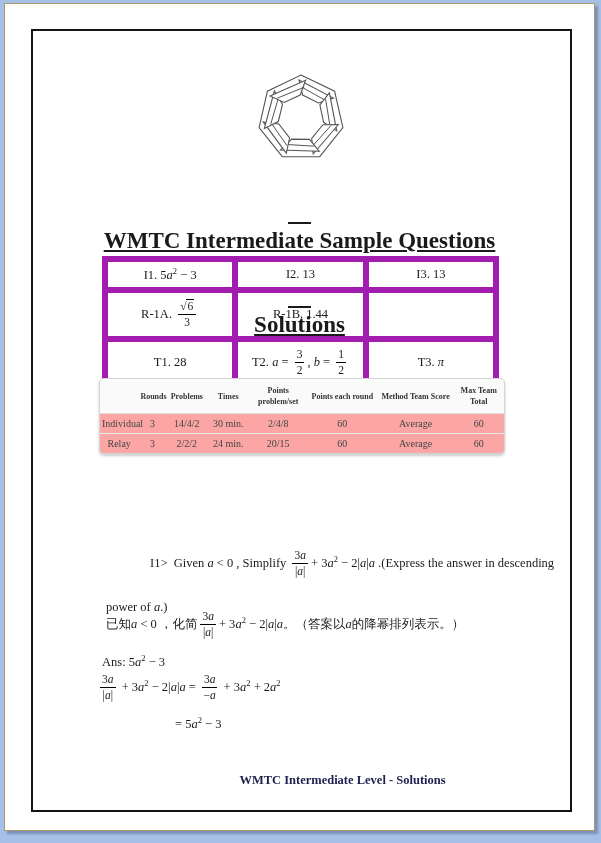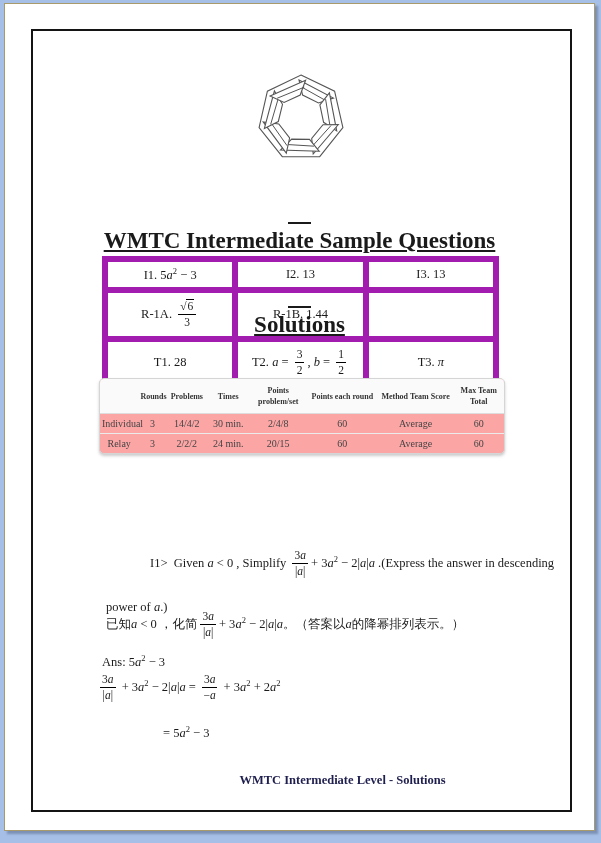--- a/index.html
+++ b/index.html
@@ -184,18 +184,18 @@
   <div class="tline" style="left:101px;top:606px;">
     <span>已知</span><span><span class="v">a</span><span> &lt; 0 </span></span><span>，化简</span><span class="frac"><span class="num"><span>3</span><span class="v">a</span></span><span class="den"><span>|</span><span class="v">a</span><span>|</span></span></span><span><span>+ 3</span><span class="v">a</span><sup>2</sup><span> − 2|</span><span class="v">a</span><span>|</span><span class="v">a</span></span><span>。（答案以</span><span><span class="v">a</span></span><span>的降幂排列表示。）</span>
   </div>
 
   <div class="tline" style="left:97px;top:649px;">
     <span>Ans: </span><span><span>5</span><span class="v">a</span><sup>2</sup><span> − 3</span></span>
   </div>
   <div class="tline" style="left:92px;top:669px;">
     <span class="frac"><span class="num"><span>3</span><span class="v">a</span></span><span class="den"><span>|</span><span class="v">a</span><span>|</span></span></span><span><span> + 3</span><span class="v">a</span><sup>2</sup><span> − 2|</span><span class="v">a</span><span>|</span><span class="v">a</span><span> = </span></span><span class="frac"><span class="num"><span>3</span><span class="v">a</span></span><span class="den"><span>−</span><span class="v">a</span></span></span><span><span> + 3</span><span class="v">a</span><sup>2</sup><span> + 2</span><span class="v">a</span><sup>2</sup></span>
   </div>
-  <div class="tline" style="left:158px;top:711px;margin-top:9px;">
+  <div class="tline" style="left:170px;top:711px;">
     <span><span>= 5</span><span class="v">a</span><sup>2</sup><span> − 3</span></span>
   </div>
 
   <div class="footer">WMTC Intermediate Level - Solutions</div>
 </div>
 
 </body></html>

